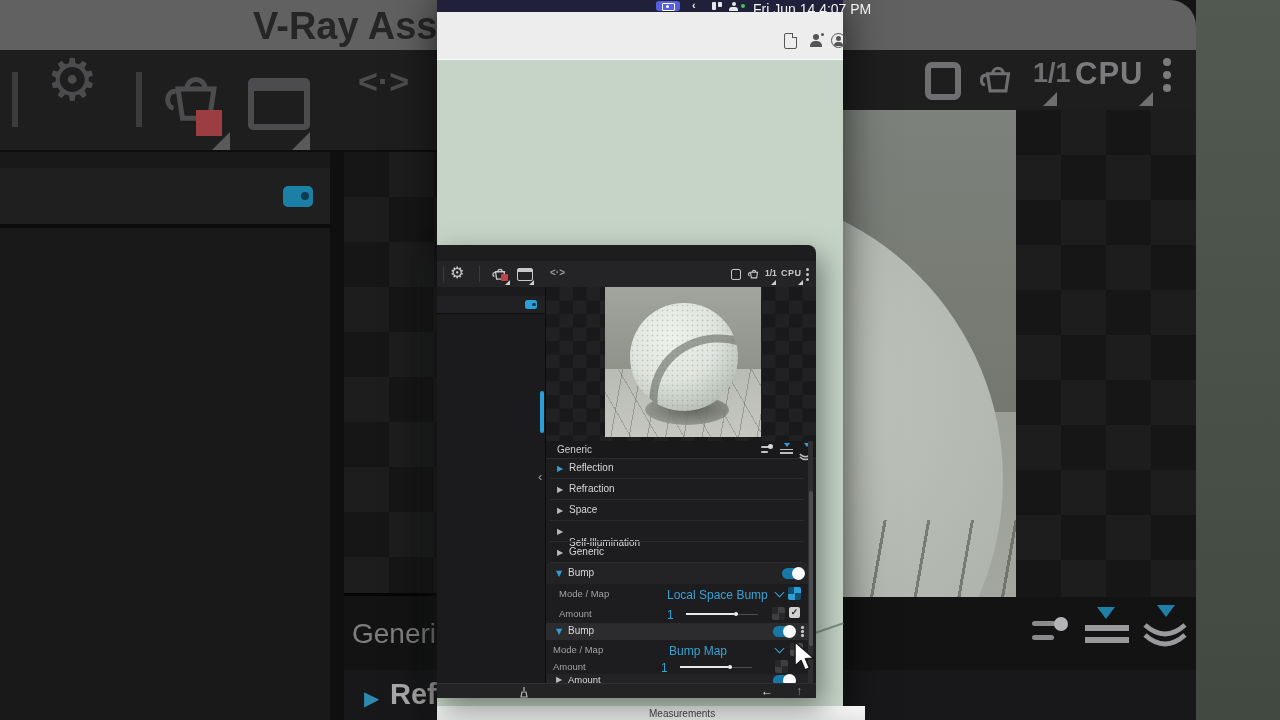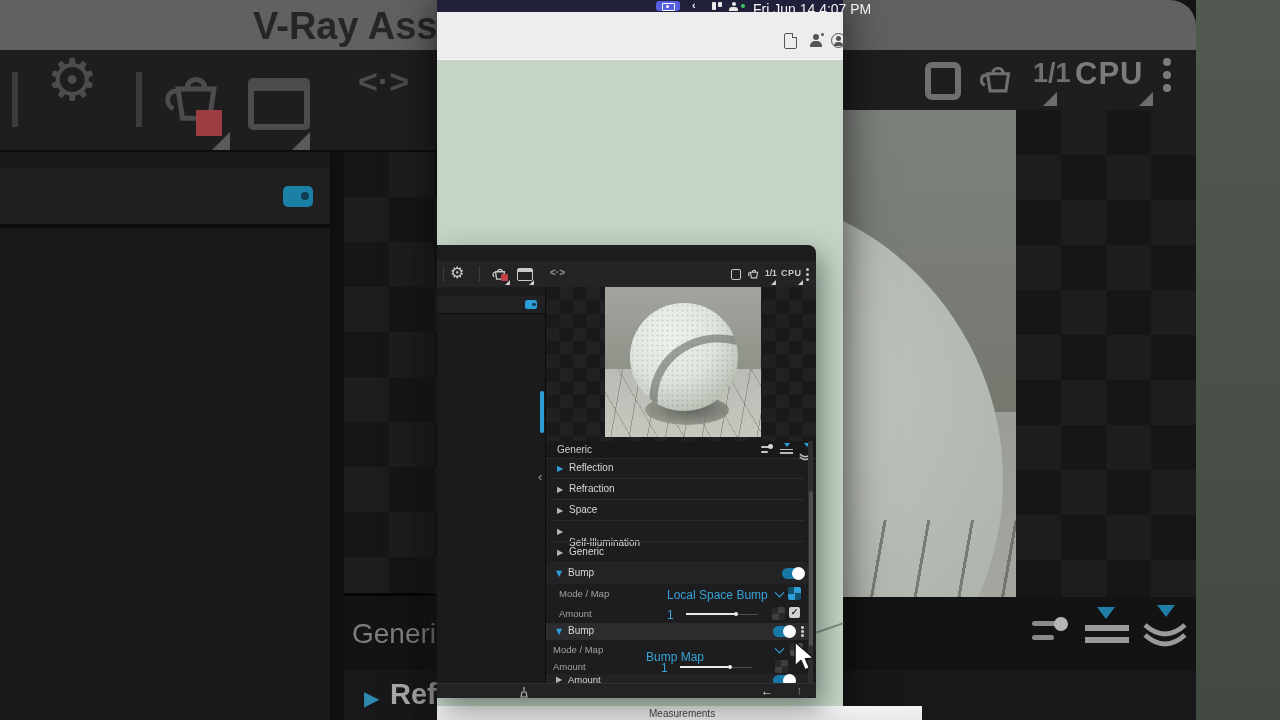--- a/index.html
+++ b/index.html
@@ -169,21 +169,21 @@
         <div style="position:absolute;left:4px;top:2px;width:5px;height:5px;border-radius:50%;background:#555;"></div>
         <div style="position:absolute;left:2px;top:8px;width:9px;height:4px;border-radius:4px 4px 0 0;background:#555;"></div>
       </div>
     </div>
 
     <div class="abs viewport" style="left:0;top:59px;width:406px;height:647px;">
       <div class="abs" style="left:160px;top:583px;width:42px;height:2px;background:#7f9183;transform:rotate(12deg);"></div>
       <div class="abs" style="left:348px;top:572px;width:60px;height:2px;background:#7f9183;transform:rotate(-19deg);"></div>
     </div>
 
-    <div class="abs" style="left:0;top:706px;width:485px;height:14px;background:linear-gradient(180deg,#f5f5f5,#e7e7e7);">
+    <div class="abs" style="left:0;top:706px;width:428px;height:14px;background:linear-gradient(180deg,#f5f5f5,#e7e7e7);">
       <div class="abs" style="left:212px;top:2px;font-size:10px;color:#3a3a3a;">Measurements</div>
     </div>
 
     <div class="abs vr-window" style="left:0;top:245px;width:379px;height:453px;overflow:hidden;">
 
 
       <div class="abs vr-toolbar" style="left:0;top:16px;width:379px;height:26px;">
         <div class="abs sep-v" style="left:6px;top:5px;height:16px;"></div>
         <div class="abs icon-font" style="left:13px;top:2px;font-size:16px;color:#c9c9c9;">⚙</div>
         <div class="abs sep-v" style="left:42px;top:5px;height:16px;"></div>
@@ -318,21 +318,21 @@
                 <div class="knob"></div>
               </div>
             <div class="abs dots3" style="left:255px;top:3px;gap:1.5px;">
                 <b style="width:2.5px;height:2.5px;"></b>
                 <b style="width:2.5px;height:2.5px;"></b>
                 <b style="width:2.5px;height:2.5px;"></b>
               </div>
           </div>
           <div class="abs" style="left:0;top:353px;width:262px;height:18px;">
             <span class="abs param-label" style="left:7px;top:4px;">Mode / Map</span>
-            <span class="abs param-value" style="left:76px;top:4px;margin-top:6px;">Bump Map</span>
+            <span class="abs param-value" style="left:99px;top:4px;">Bump Map</span>
             <span class="abs chev" style="left:230px;top:5px;"></span>
             <div class="slot gray-map" style="left:244px;top:3px;"></div>
           </div>
           <div class="abs" style="left:0;top:371px;width:262px;height:16px;">
             <span class="abs param-label" style="left:7px;top:3px;">Amount</span>
             <span class="abs param-value" style="left:91px;top:3px;">1</span>
             <div class="slider-track" style="left:134px;top:9px;width:72px;"></div>
             <div class="slider-fill" style="left:134px;top:8px;width:48px;"></div>
             <div class="slider-knob" style="left:182px;top:7px;"></div>
             <div class="slot gray-map" style="left:229px;top:2px;opacity:.75;"></div>

